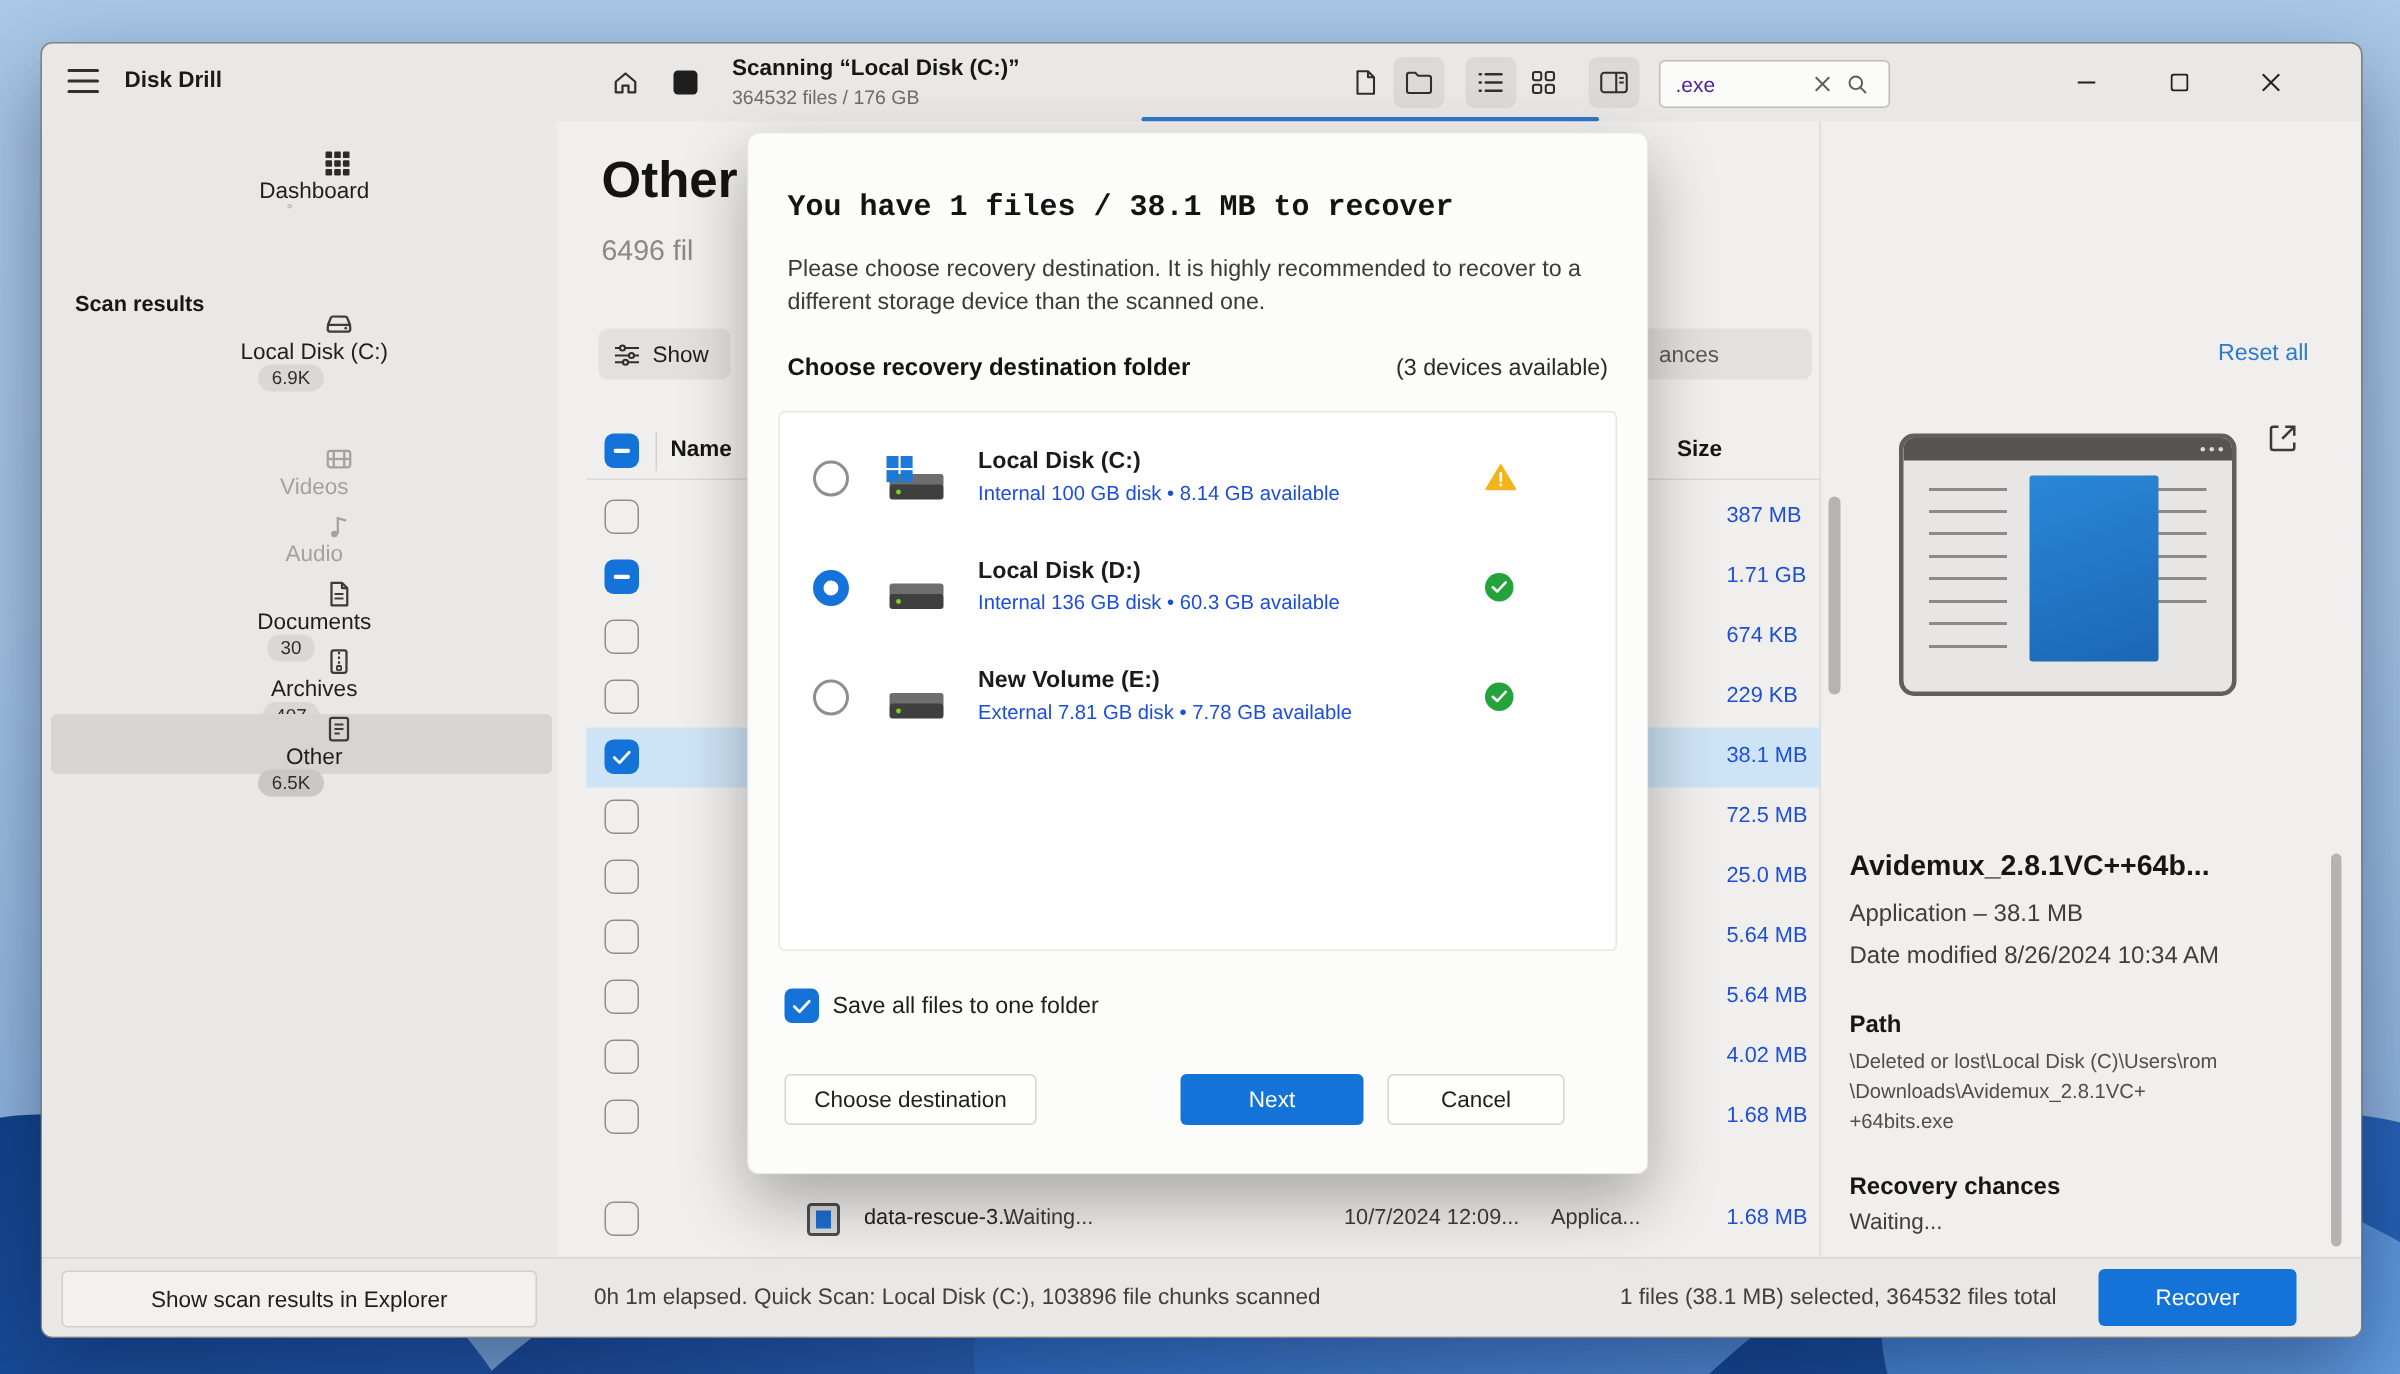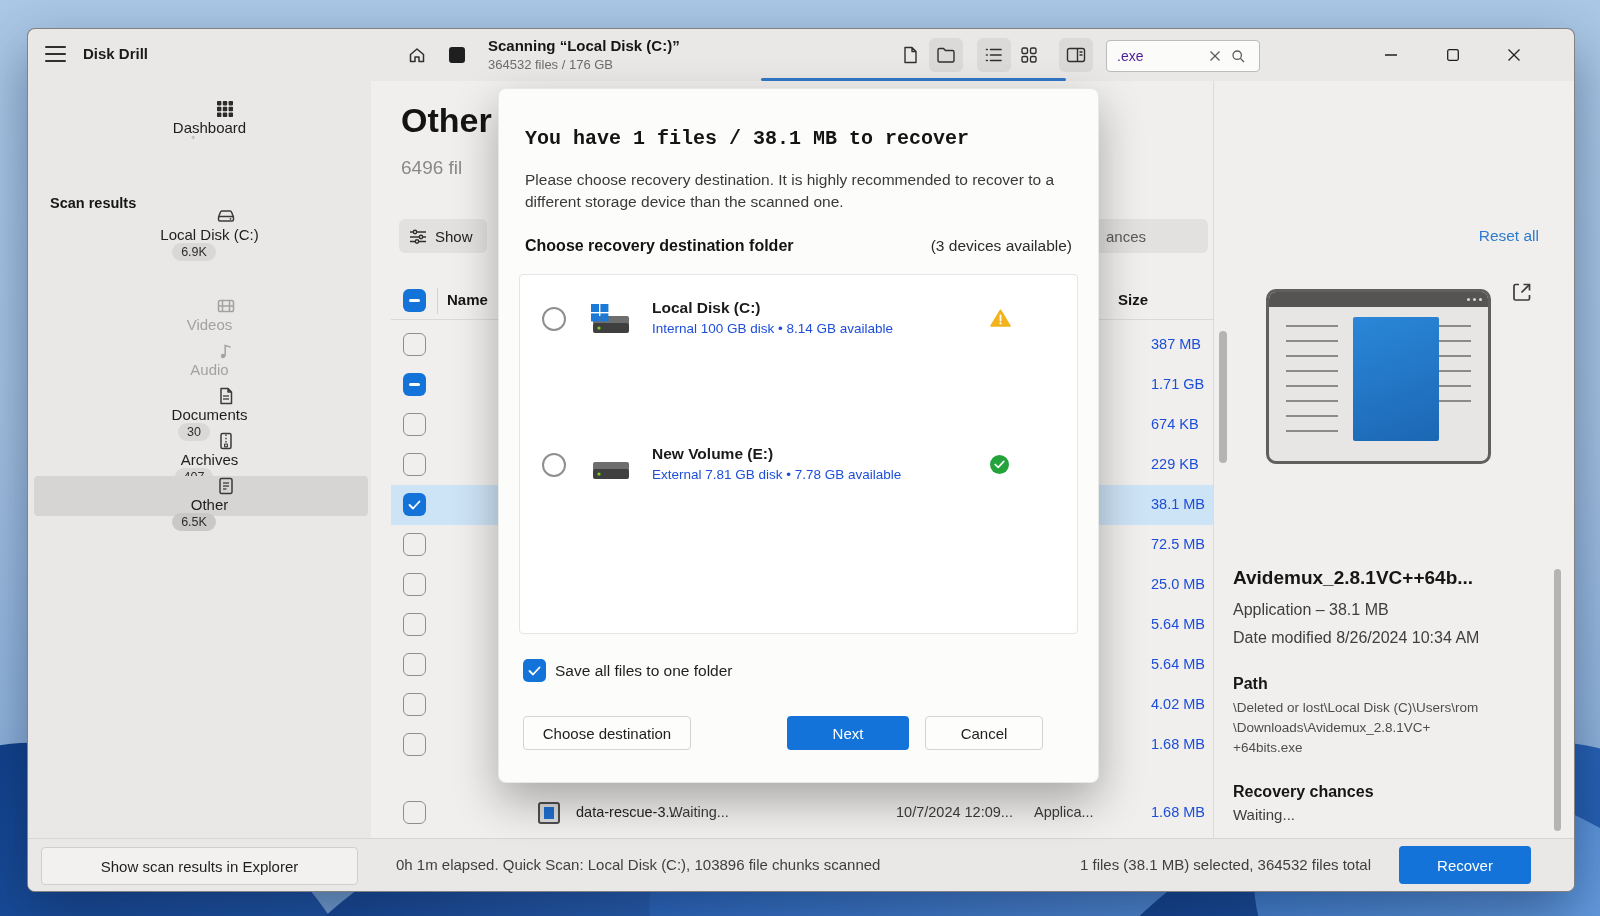--- a/index.html
+++ b/index.html
@@ -493,20 +493,37 @@
       <div class="dev-info">Internal 100 GB disk • 8.14 GB available</div>
       <div class="dev-status">
         <svg width="21" height="19" viewBox="0 0 21 19">
             <path d="M10.5 1.2 L20 17 H1 Z" fill="#f2b31d" stroke="#f2b31d" stroke-width="1.5" stroke-linejoin="round"></path>
             <line x1="10.5" y1="6.5" x2="10.5" y2="11.5" stroke="#fff" stroke-width="1.8" stroke-linecap="round"></line>
             <circle cx="10.5" cy="14.3" r="1.1" fill="#fff"></circle>
           </svg>
       </div>
     </div>
 
+    <div class="dev-row" style="top:81px">
+      <div class="radio on"></div>
+      <svg class="drive" width="44" height="34" viewBox="0 0 44 34">
+        <rect x="5" y="13" width="36" height="9" rx="2" fill="#6e6e6e"></rect>
+        <rect x="5" y="20" width="36" height="10" rx="2" fill="#3f3f3f"></rect>
+        <circle cx="11" cy="25" r="1.6" fill="#7ed321"></circle>
+      </svg>
+      <div class="dev-name">Local Disk (D:)</div>
+      <div class="dev-info">Internal 136 GB disk • 60.3 GB available</div>
+      <div class="dev-status">
+        <div class="ok-circle">
+            <svg width="11" height="9" viewBox="0 0 11 9">
+              <polyline points="1.2,4.5 4.2,7.3 9.8,1.3" fill="none" stroke="#fff" stroke-width="1.7" stroke-linecap="round" stroke-linejoin="round"></polyline>
+            </svg>
+          </div>
+      </div>
+    </div>
 
     <div class="dev-row" style="top:154px">
       <div class="radio"></div>
       <svg class="drive" width="44" height="34" viewBox="0 0 44 34">
         <rect x="5" y="13" width="36" height="9" rx="2" fill="#6e6e6e"></rect>
         <rect x="5" y="20" width="36" height="10" rx="2" fill="#3f3f3f"></rect>
         <circle cx="11" cy="25" r="1.6" fill="#7ed321"></circle>
       </svg>
       <div class="dev-name">New Volume (E:)</div>
       <div class="dev-info">External 7.81 GB disk • 7.78 GB available</div>

